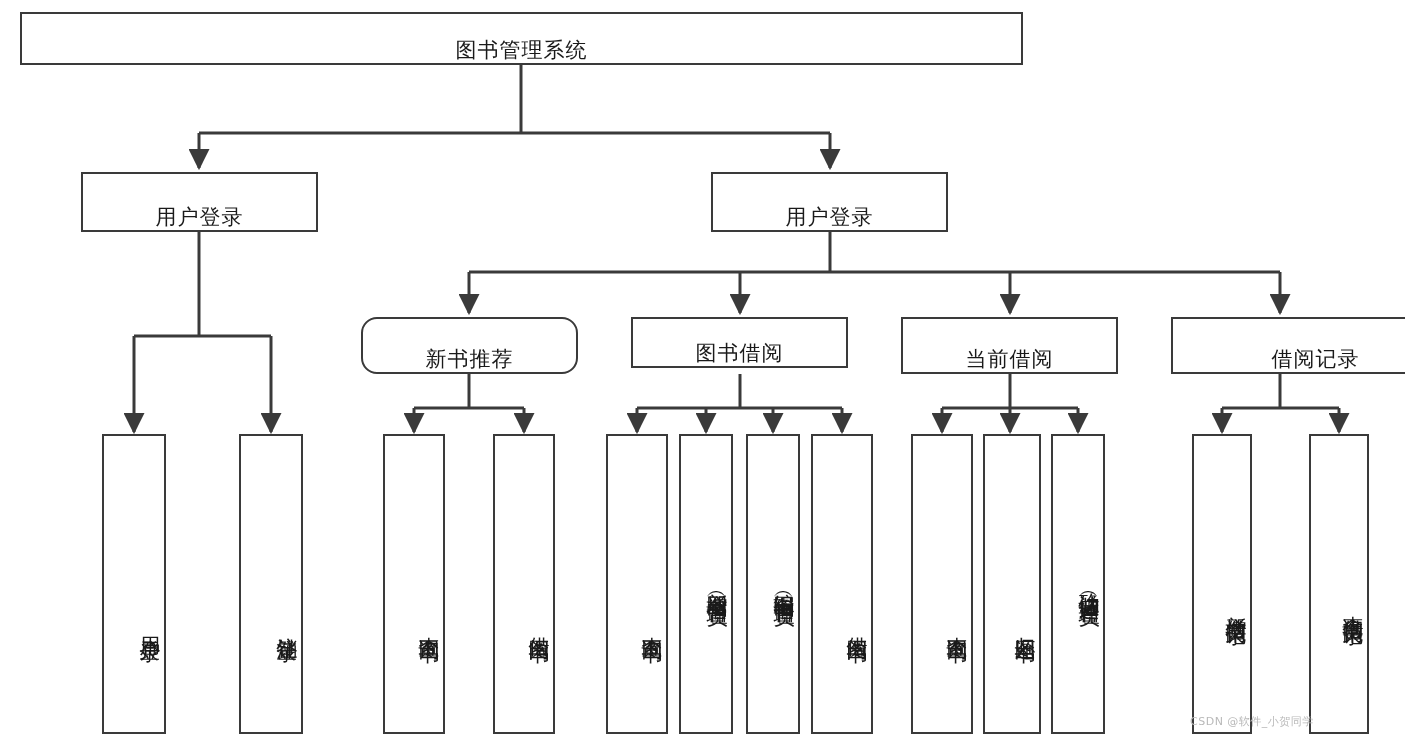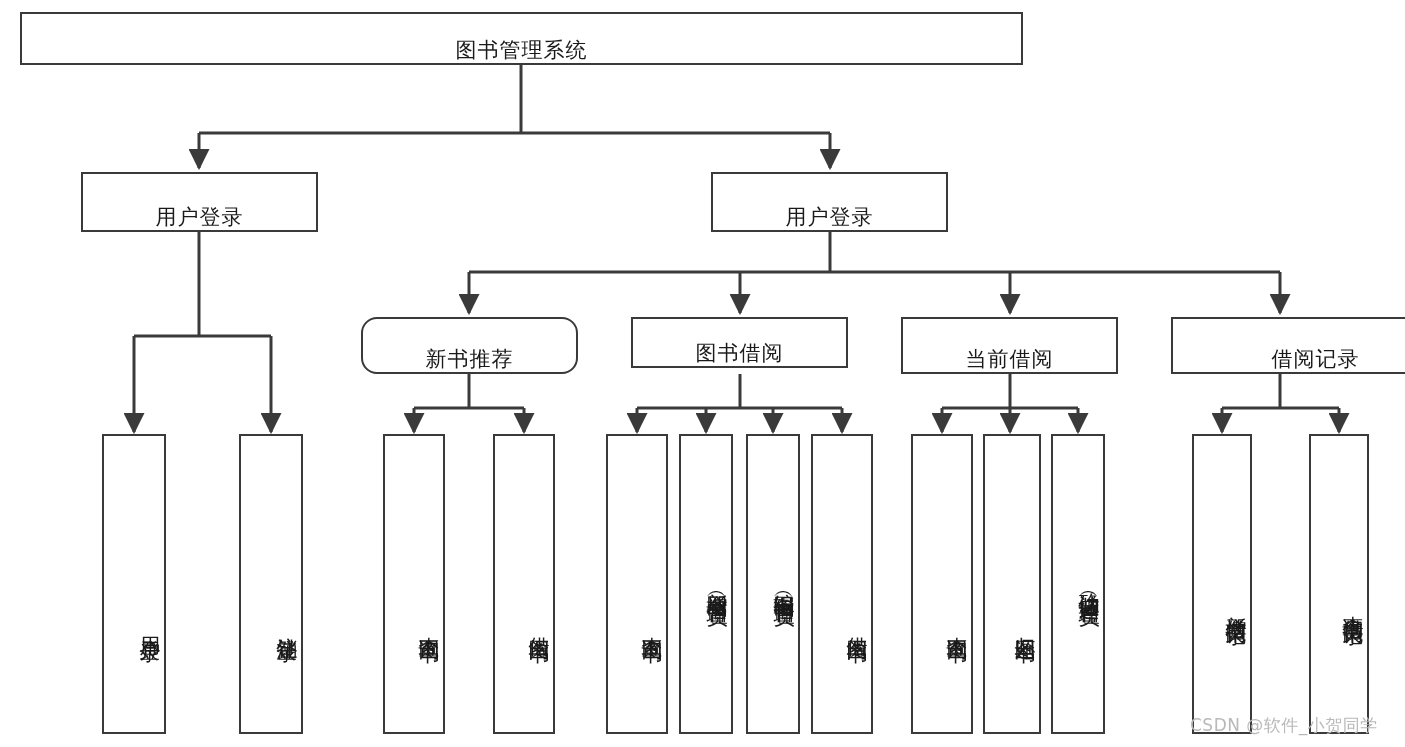--- a/index.html
+++ b/index.html
@@ -53,21 +53,21 @@
     justify-content: center;
     text-align: center;
   }
   .node-v .vtxt {
     writing-mode: vertical-rl;
     text-orientation: upright;
     display: block;
   }
   .watermark {
     position: absolute;
-    font-size: 17px;
+    font-size: 11px;
     color: #b9b9b9;
     white-space: nowrap;
     letter-spacing: 0.5px;
   }
 </style>
 </head>
 <body>
 
 <div id="canvas">
 

